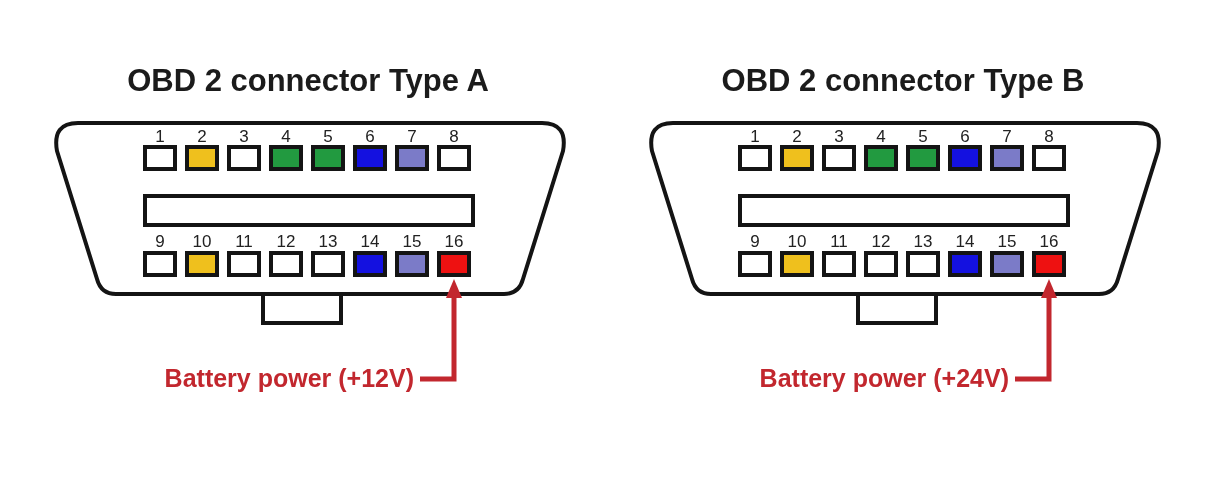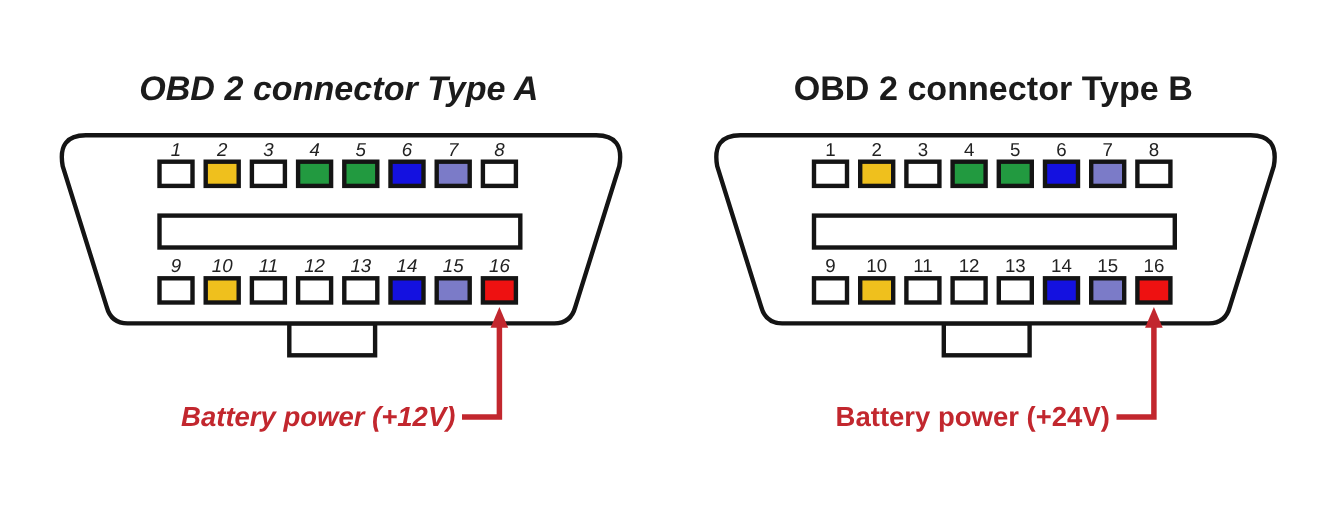--- a/index.html
+++ b/index.html
@@ -10,21 +10,21 @@
     background: #ffffff;
     overflow: hidden;
     font-family: "Liberation Sans", sans-serif;
   }
   .connector-figure {
     position: absolute;
     top: 45px;
     width: 560px;
     height: 400px;
   }
-  #figure-a { left: 30px; font-style: italic; }
+  #figure-a { left: 30px; }
   #figure-b { left: 625px; }
   svg text { font-family: "Liberation Sans", sans-serif; }
   .title-text {
     font-size: 31px;
     font-weight: bold;
     fill: #1b1b1b;
     text-anchor: middle;
   }
   .pin-num {
     font-size: 17px;

